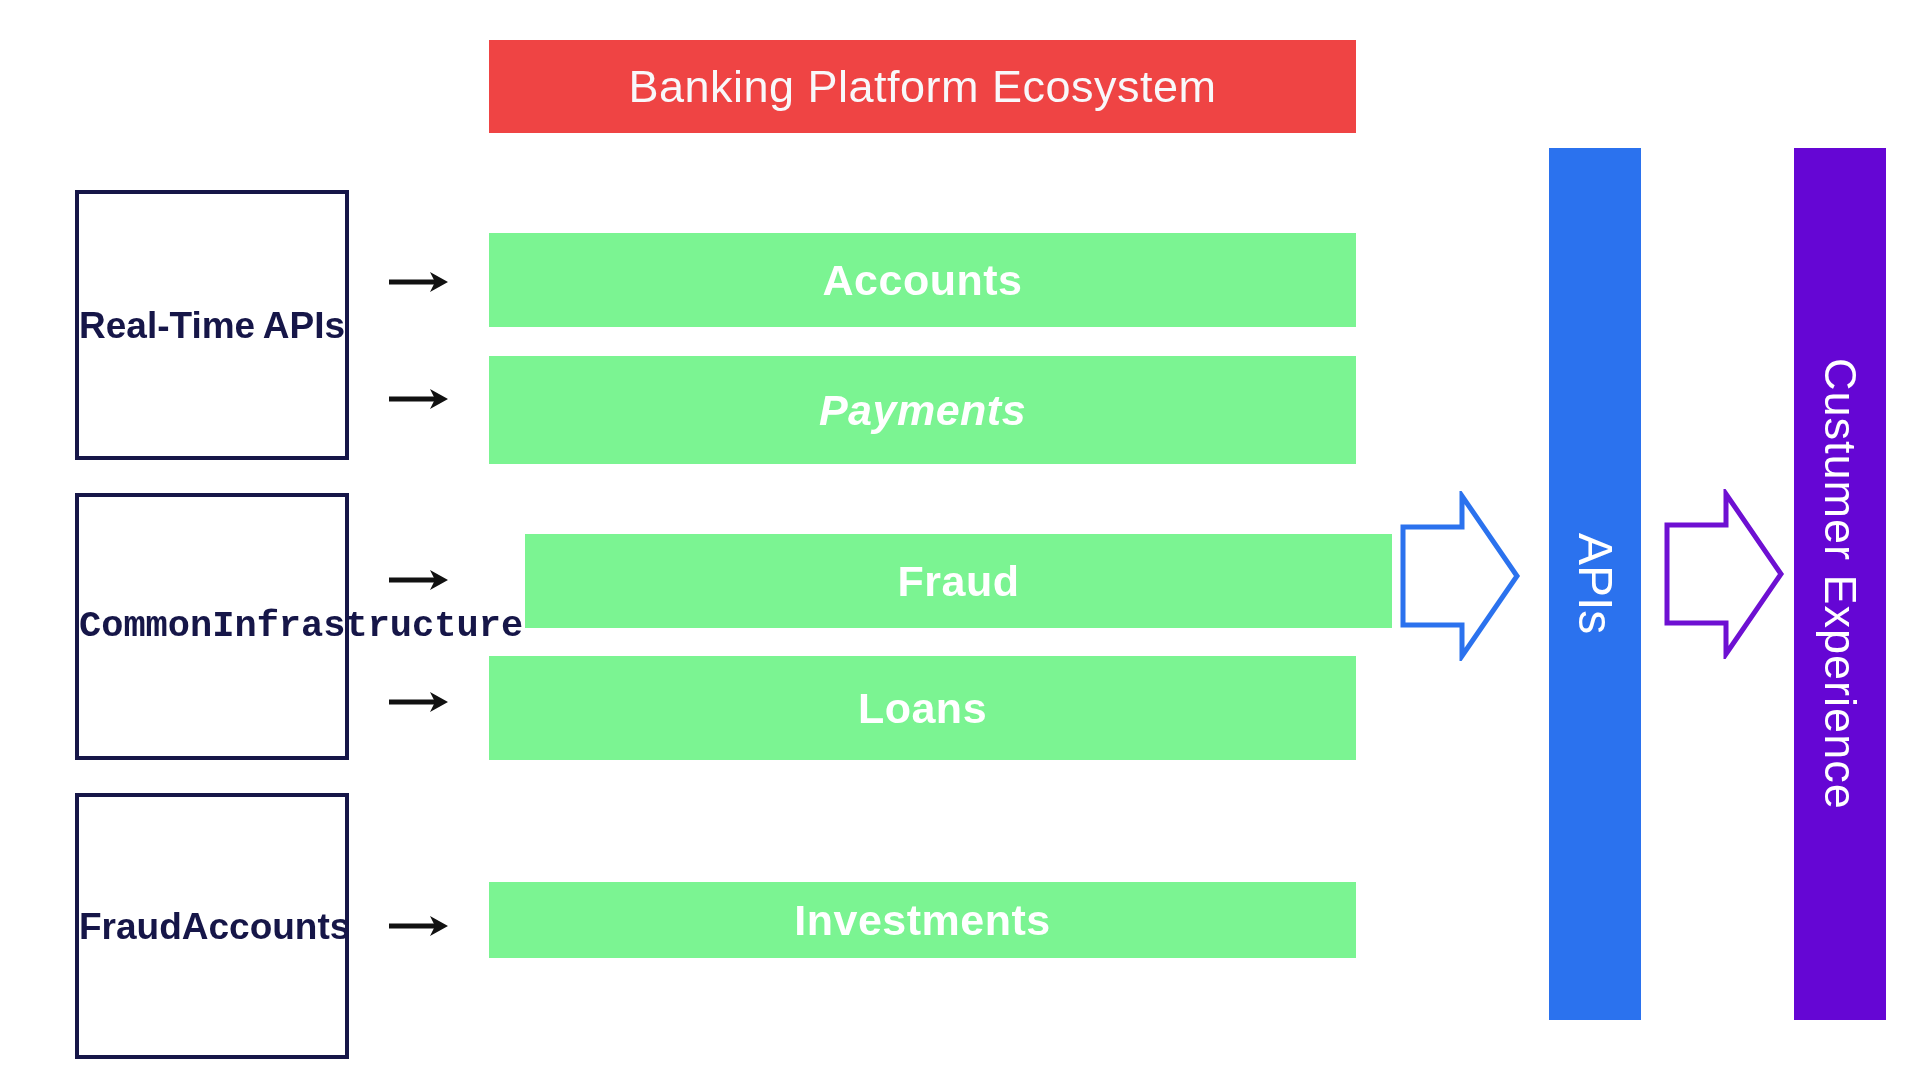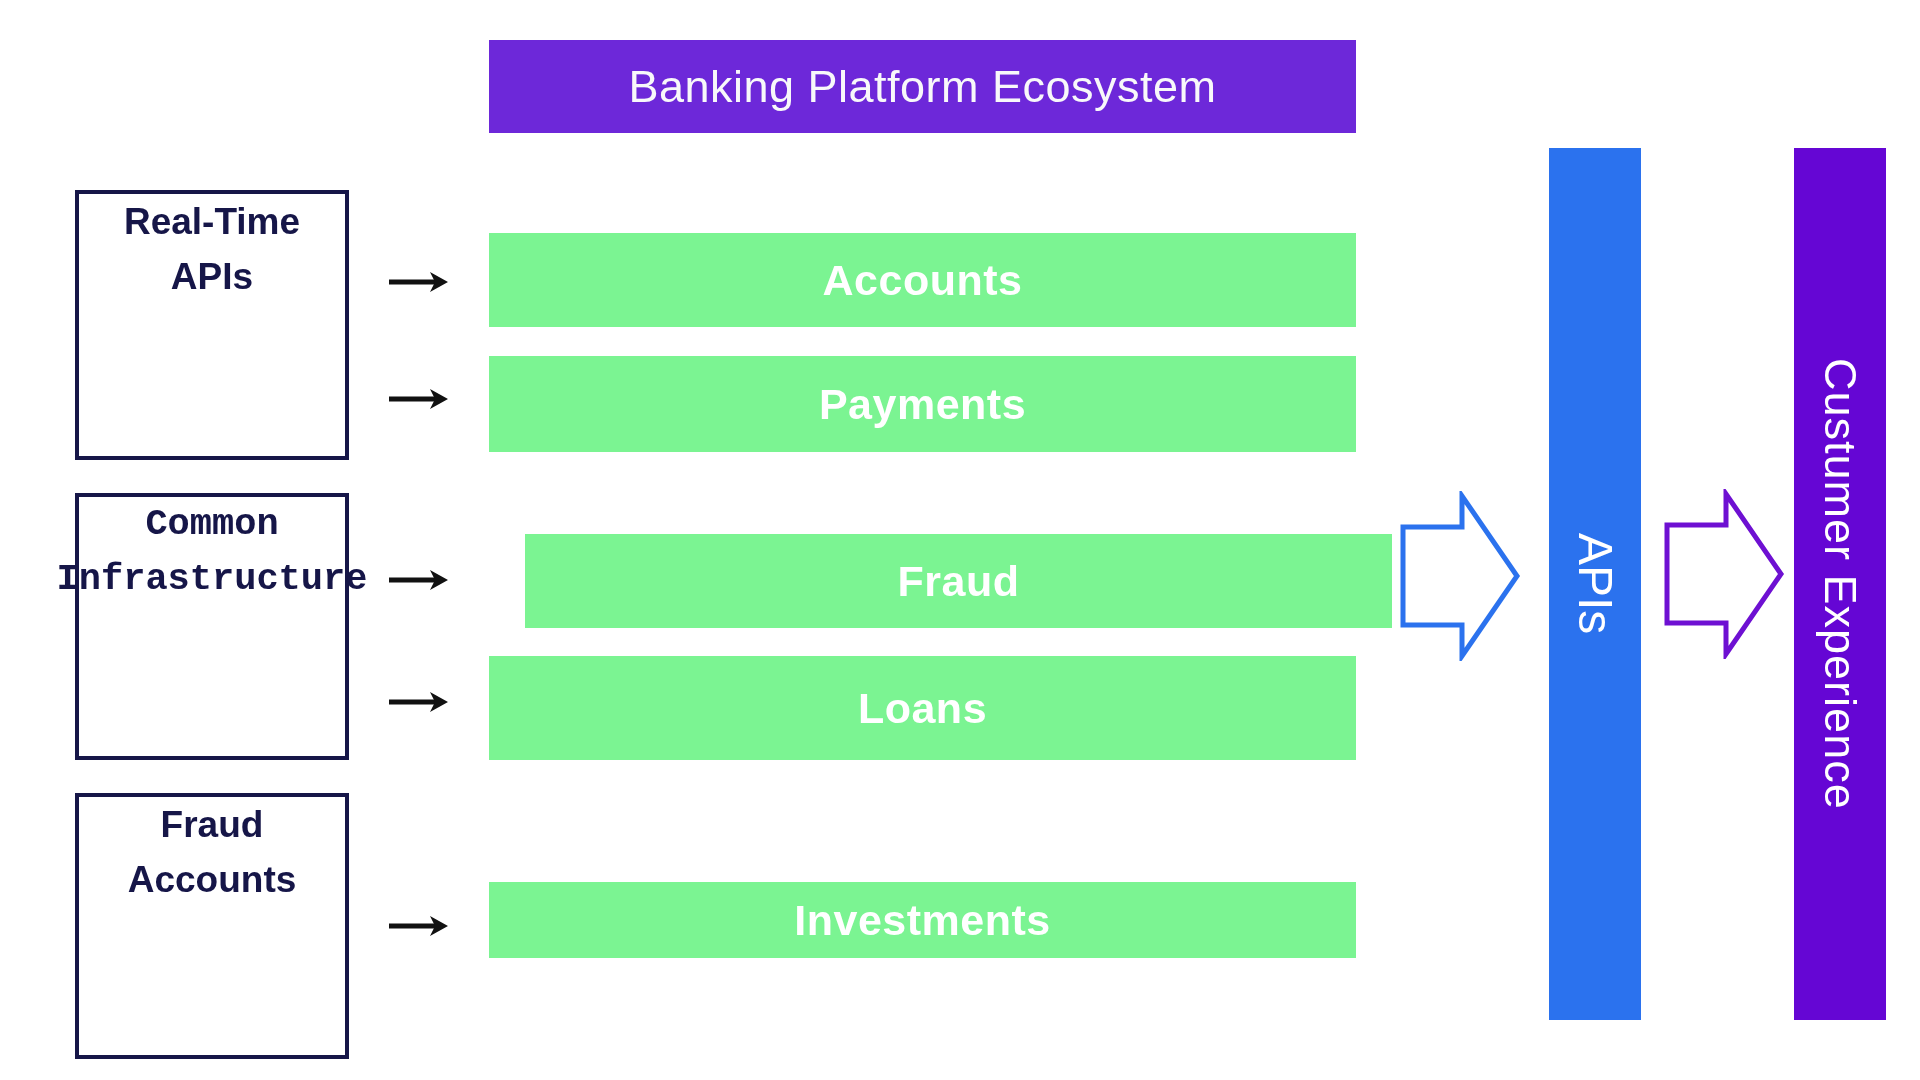--- a/index.html
+++ b/index.html
@@ -14,44 +14,44 @@
     height: 1080px;
     background: #ffffff;
     overflow: hidden;
   }
 
   
   .title-bar {
     position: absolute;
     left: 489px; top: 40px;
     width: 867px; height: 93px;
-    background: #6d28d9;
+    background: #ef4444;
     display: flex;
     align-items: center;
     justify-content: center;
   }
   .title-bar span {
     color: #f8f8fa;
     font-size: 45px;
     font-weight: 300;
     letter-spacing: 0.5px;
   }
 
   
   .source-box {
     position: absolute;
     left: 75px;
     width: 274px;
     border: 4px solid #161648;
     box-sizing: border-box;
     background: #ffffff;
     display: flex;
-    flex-direction: column;
-    align-items: center;
-    justify-content: flex-start;
+    flex-direction: row;
+    align-items: center;
+    justify-content: space-between;
   }
   .source-box .line {
     color: #161648;
     font-size: 37px;
     font-weight: 700;
     line-height: 55px;
     text-align: center;
     white-space: nowrap;
   }
   #box-realtime   { top: 190px; height: 270px; }
@@ -68,21 +68,21 @@
     align-items: center;
     justify-content: center;
   }
   .service-bar span {
     color: #ffffff;
     font-size: 43px;
     font-weight: 700;
     letter-spacing: 0.5px;
   }
   #bar-accounts    { top: 233px; height: 94px; }
-  #bar-payments    { top: 356px; height: 96px; }
+  #bar-payments    { top: 356px; height: 108px; font-style: italic; }
   #bar-fraud       { top: 534px; height: 94px; margin-left: 36px; }
   #bar-loans       { top: 656px; height: 104px; }
   #bar-investments { top: 882px; height: 76px; }
 
   
   .flow-arrow {
     position: absolute;
     left: 388px;
     width: 62px;
     height: 22px;

